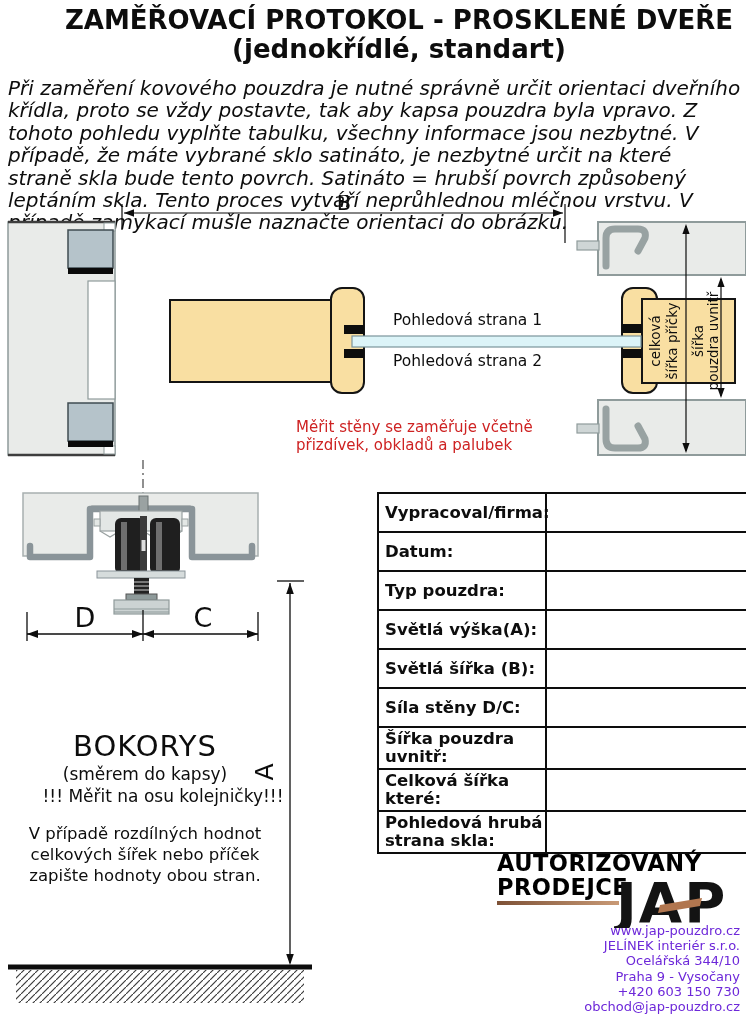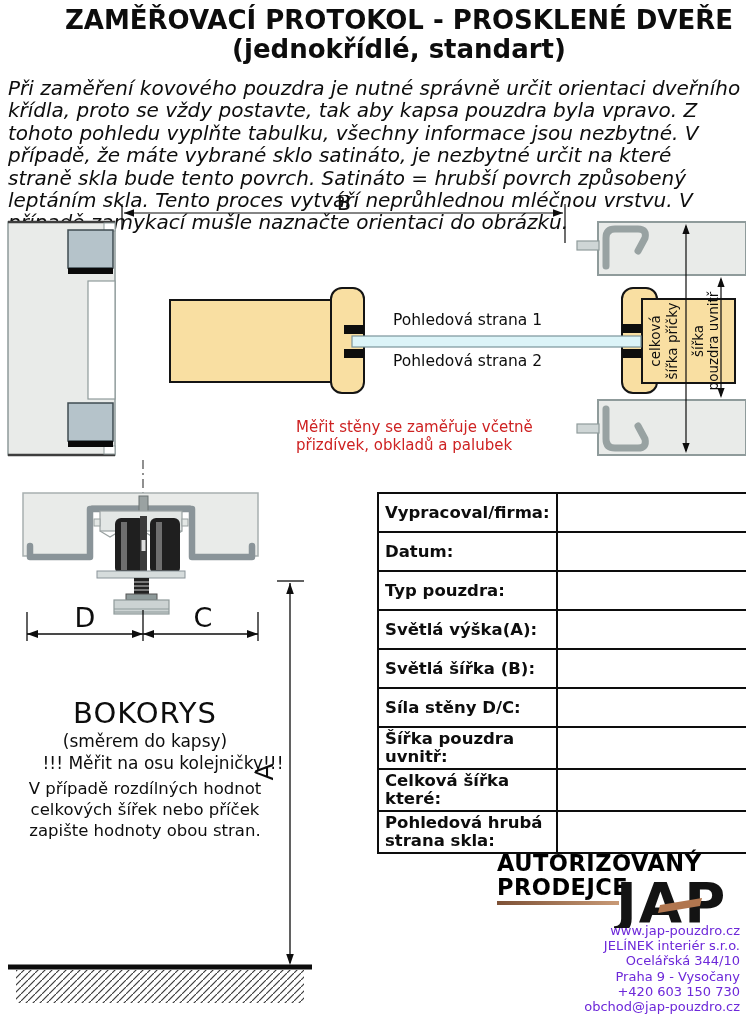--- a/index.html
+++ b/index.html
@@ -3,29 +3,29 @@
 <meta charset="utf-8">
 <style>
   html,body{margin:0;padding:0;background:#888;}
   .page{position:relative;width:746px;height:1020px;background:#fff;overflow:hidden;
         font-family:"DejaVu Sans","Liberation Sans",sans-serif;color:#0d0d0d;}
   .title{position:absolute;top:6px;left:0;width:746px;text-align:center;
          font-weight:bold;font-size:26px;line-height:29px;letter-spacing:0px;padding-left:26px;}
   .intro{position:absolute;top:77px;left:8px;width:733px;font-size:20px;line-height:22.4px;font-style:italic;}
   .svg-abs{position:absolute;}
   .rednote{position:absolute;left:296px;top:419px;color:#ce2222;font-size:15px;line-height:17.5px;font-weight:400;}
-  .bokorys-text{position:absolute;left:0px;top:695px;width:290px;text-align:center;}
+  .bokorys-text{position:absolute;left:0px;top:728px;width:290px;text-align:center;}
   .bokorys-text .h{font-size:29px;line-height:36px;font-weight:400;letter-spacing:1px;}
   .bokorys-text .s1{font-size:17px;line-height:21px;}
   .bokorys-text .s2{font-size:17px;line-height:22px;margin-left:36px;}
-  .bokorys-text .note{margin-top:4px;font-size:16.5px;line-height:21px;}
+  .bokorys-text .note{margin-top:16px;font-size:16.5px;line-height:21px;}
   table.proto{position:absolute;left:377px;top:492px;width:358px;border-collapse:collapse;table-layout:fixed;}
   table.proto th,table.proto td{border:2.5px solid #0d0d0d;}
   table.proto th{width:158px;text-align:left;font-size:16.5px;line-height:18px;font-weight:bold;
-                 padding:2px 13px 2px 6px;height:33px;vertical-align:middle;}
+                 padding:2px 2px 2px 6px;height:33px;vertical-align:middle;}
   table.proto td{width:198px;background:#fff;}
   .auth{position:absolute;left:497px;top:851px;font-weight:bold;font-size:22.5px;line-height:24px;
         letter-spacing:0.5px;color:#000000;}
   .auth-bar{position:absolute;left:497px;top:901px;width:122px;height:4px;
             background:linear-gradient(90deg,#7d5136,#c99a76);}
   .jap-logo{position:absolute;left:614px;top:874px;}
   .contact{position:absolute;right:6px;top:923px;text-align:right;font-size:13px;line-height:15.2px;color:#6d28d9;}
   svg text{font-family:"DejaVu Sans","Liberation Sans",sans-serif;}
 </style>
 </head>

